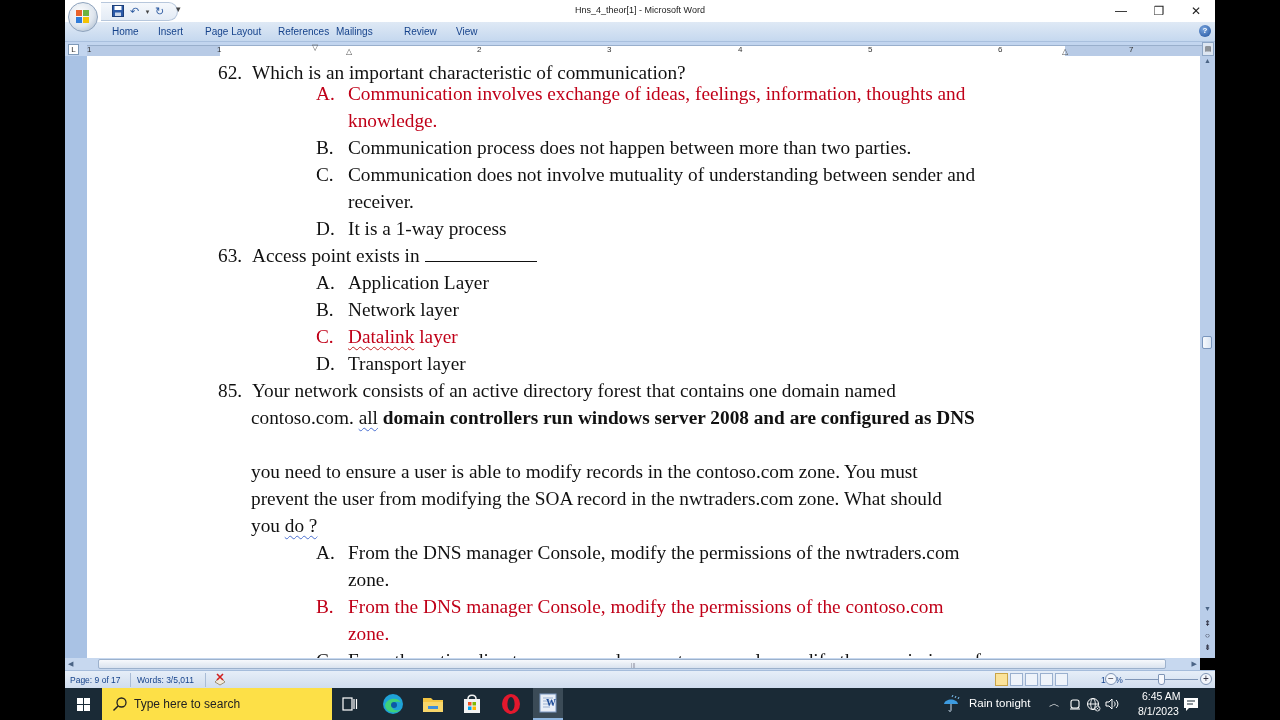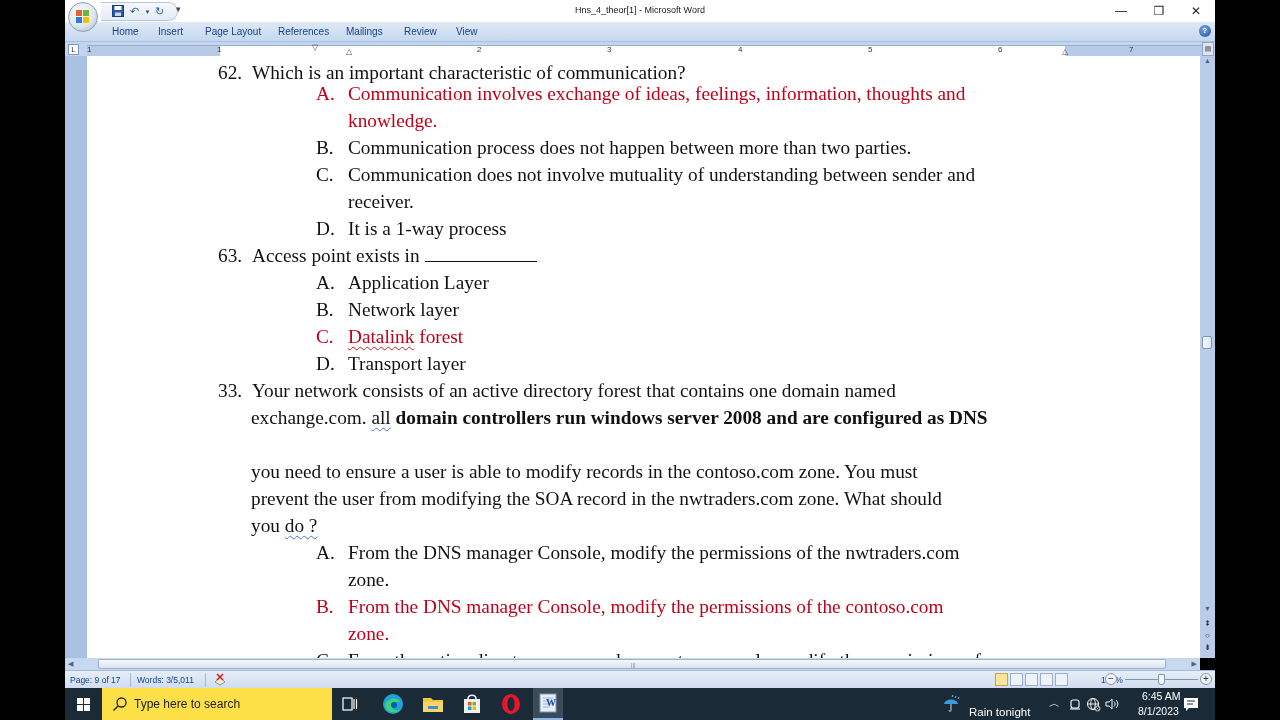--- a/index.html
+++ b/index.html
@@ -164,21 +164,21 @@
       <i style="left:0;top:7px;background:#2f7bd8;"></i>
       <i style="left:7px;top:7px;background:#f4c200;"></i>
     </div>
   </div>
 
   <div class="ribbon-tabs">
     <span class="rtab" style="left:47px;">Home</span>
     <span class="rtab" style="left:93px;">Insert</span>
     <span class="rtab" style="left:140px;">Page Layout</span>
     <span class="rtab" style="left:213px;">References</span>
-    <span class="rtab" style="left:281px;">Mailings</span>
+    <span class="rtab" style="left:271px;">Mailings</span>
     <span class="rtab" style="left:339px;">Review</span>
     <span class="rtab" style="left:391px;">View</span>
     <span class="help-icon">?</span>
   </div>
 
   <div class="ruler-row">
     <div class="tab-selector">L</div>
     <div class="ruler">
       <div class="margin-left"></div>
       <div class="margin-right"></div>
@@ -230,31 +230,31 @@
       <div class="opt" style="top:216px;">
         <span class="letter">A.</span>
         <span class="otext">Application Layer</span>
       </div>
       <div class="opt" style="top:243px;">
         <span class="letter">B.</span>
         <span class="otext">Network layer</span>
       </div>
       <div class="opt answer" style="top:270px;">
         <span class="letter">C.</span>
-        <span class="otext"><span class="squiggle">Datalink</span><span style="white-space:pre;"> forest</span></span>
+        <span class="otext"><span class="squiggle">Datalink</span><span style="white-space:pre;"> layer</span></span>
       </div>
       <div class="opt" style="top:297px;">
         <span class="letter">D.</span>
         <span class="otext">Transport layer</span>
       </div>
 
       <div class="q" style="top:324px;">
-        <span class="qnum">33.</span><span>Your network consists of an active directory forest that contains one domain named</span>
-      </div>
-      <div class="qtext-line" style="top:351px;"><span style="white-space:pre;">exchange.com. </span><span class="squiggle-blue">all</span><span style="white-space:pre;font-weight:bold;"> domain controllers run windows server 2008 and are configured as DNS</span></div>
+        <span class="qnum">85.</span><span>Your network consists of an active directory forest that contains one domain named</span>
+      </div>
+      <div class="qtext-line" style="top:351px;"><span style="white-space:pre;">contoso.com. </span><span class="squiggle-blue">all</span><span style="white-space:pre;font-weight:bold;"> domain controllers run windows server 2008 and are configured as DNS</span></div>
       <div class="qtext-line" style="top:405px;">you need to ensure a user is able to modify records in the contoso.com zone. You must</div>
       <div class="qtext-line" style="top:432px;">prevent the user from modifying the SOA record in the nwtraders.com zone. What should</div>
       <div class="qtext-line" style="top:459px;"><span style="white-space:pre;">you </span><span class="squiggle-blue">do ?</span></div>
 
       <div class="opt" style="top:486px;">
         <span class="letter">A.</span>
         <span class="otext">From the DNS manager Console, modify the permissions of the nwtraders.com</span>
       </div>
       <div class="opt-cont" style="top:513px;">zone.</div>
       <div class="opt answer" style="top:540px;">
@@ -366,21 +366,21 @@
           <text x="9" y="13" font-size="10" font-family="Liberation Serif, serif" fill="#1f4e9a" font-weight="bold">W</text>
         </svg>
     </div>
 
     <div class="tray" style="left:877px; width:80px;">
       <svg style="position:absolute; left:0; top:6px; width:20px; height:20px;" viewBox="0 0 20 20">
           <path d="M2 10 C3 4 15 4 16 10 Z" fill="#3d9be0"></path>
           <path d="M9 10 V16 C9 18 7 18 7 16" stroke="#cde" stroke-width="1" fill="none"></path>
           <path d="M14 2 L13 4 M17 3 L16 5 M11 1 L10 3" stroke="#7fc4f5" stroke-width="1"></path>
         </svg>
-      <span class="tray-text" style="left:27px; top:18px;">Rain tonight</span>
+      <span class="tray-text" style="left:27px; top:9px;">Rain tonight</span>
     </div>
 
     <span class="tray-text" style="left:984px; top:8px; color:#fff; font-size:11px;">︿</span>
 
     <svg style="position:absolute; left:1003px; top:9px; width:14px; height:14px;" viewBox="0 0 14 14">
         <rect x="3" y="3" width="8" height="8" rx="2" fill="none" stroke="#fff" stroke-width="1.1"></rect>
         <path d="M2 12 H12" stroke="#fff" stroke-width="1"></path>
       </svg>
 
     <svg style="position:absolute; left:1021px; top:9px; width:15px; height:15px;" viewBox="0 0 15 15">

